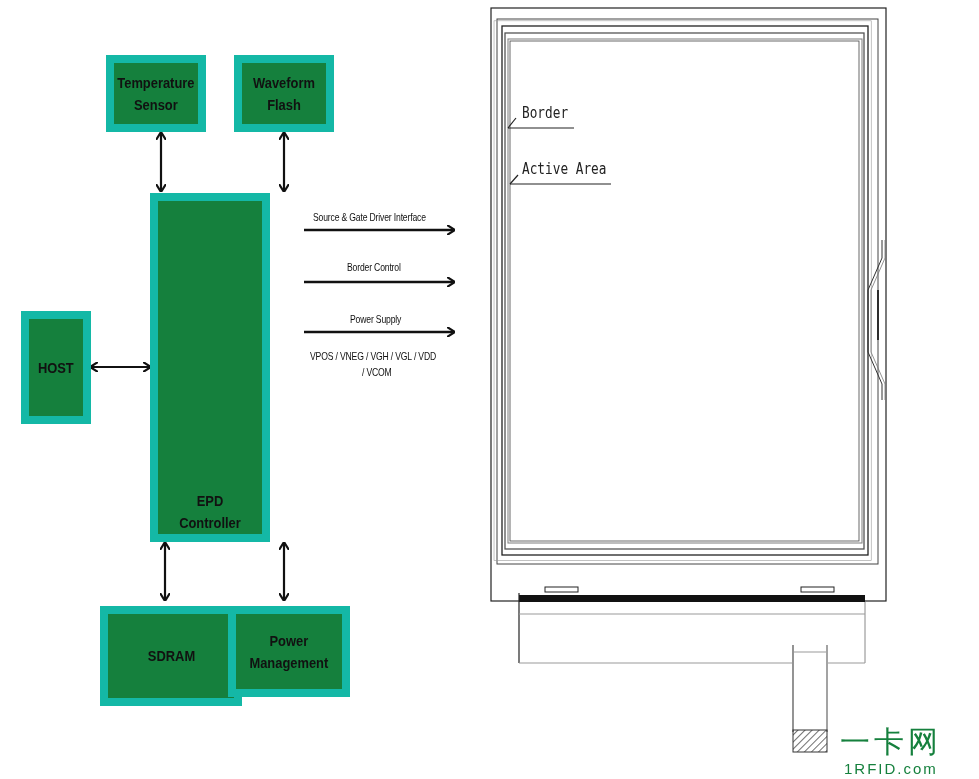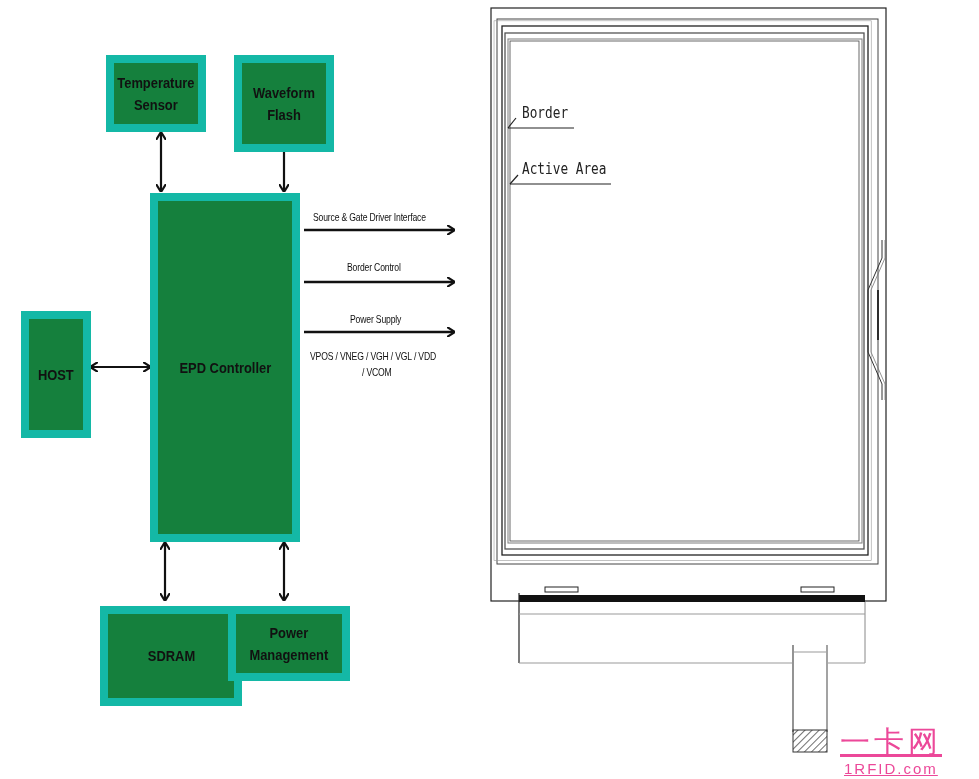--- a/index.html
+++ b/index.html
@@ -7,21 +7,21 @@
          font-family:"Liberation Sans", sans-serif; color:#111; }
   .box { position:absolute; border:8px solid #14b8a6; background:#15803d; box-sizing:border-box;
          display:flex; align-items:center; justify-content:center; text-align:center;font-weight:bold; }
   .box span { font-family:"Liberation Sans Narrow","Liberation Sans", sans-serif;
               font-size:15px; line-height:22px; transform:scaleX(0.86); white-space:pre-line; }
   .sig { position:absolute; font-size:10.5px; transform:scaleX(0.82); transform-origin:left top;
          white-space:nowrap; letter-spacing:-0.2px; }
   svg { position:absolute; left:0; top:0; }
   .cad { position:absolute; font-family:"DejaVu Sans Mono", monospace; font-size:15px;
          transform:scaleX(0.85); transform-origin:left top; color:#222; }
-  .wm { position:absolute; color:#ec4899; font-family:"Liberation Sans", sans-serif;text-decoration:underline; }
+  .wm { position:absolute; color:#15803d; font-family:"Liberation Sans", sans-serif; }
 </style>
 </head>
 <body>
 
 <svg width="979" height="779">
   <defs>
     <marker id="ah" markerWidth="8" markerHeight="10" refX="7" refY="5" orient="auto" markerUnits="userSpaceOnUse">
       <path d="M0,0 L8,5 L0,10" fill="none" stroke="#111" stroke-width="2.2"></path>
     </marker>
     <marker id="ahs" markerWidth="8" markerHeight="10" refX="1" refY="5" orient="auto" markerUnits="userSpaceOnUse">
@@ -79,34 +79,34 @@
     <line x1="508" y1="128" x2="516" y2="118"></line>
     <line x1="510" y1="184" x2="611" y2="184"></line>
     <line x1="510" y1="184" x2="518" y2="175"></line>
   </g>
 </svg>
 
 <div class="box" style="left:106px; top:55px; width:100px; height:77px;">
   <span>Temperature
 Sensor</span>
 </div>
-<div class="box" style="left:234px; top:55px; width:100px; height:97px;justify-content:center;">
+<div class="box" style="left:234px; top:55px; width:100px; height:77px;justify-content:center;">
   <span>Waveform
 Flash</span>
 </div>
-<div class="box" style="left:150px; top:193px; width:150px; height:349px;">
+<div class="box" style="left:150px; top:193px; width:120px; height:349px;align-items:flex-end;">
   <span>EPD Controller</span>
 </div>
-<div class="box" style="left:21px; top:311px; width:70px; height:127px;">
+<div class="box" style="left:21px; top:311px; width:70px; height:113px;">
   <span>HOST</span>
 </div>
 <div class="box" style="left:100px; top:606px; width:142px; height:100px;">
   <span>SDRAM</span>
 </div>
-<div class="box" style="left:228px; top:606px; width:122px; height:75px;">
+<div class="box" style="left:228px; top:606px; width:122px; height:91px;">
   <span>Power
 Management</span>
 </div>
 
 <div class="sig" style="left:313px; top:211px;">Source &amp; Gate Driver Interface</div>
 <div class="sig" style="left:347px; top:261px;">Border Control</div>
 <div class="sig" style="left:350px; top:313px;">Power Supply</div>
 <div class="sig" style="left:310px; top:350px;">VPOS / VNEG / VGH / VGL / VDD</div>
 <div class="sig" style="left:362px; top:366px;">/ VCOM</div>
 

